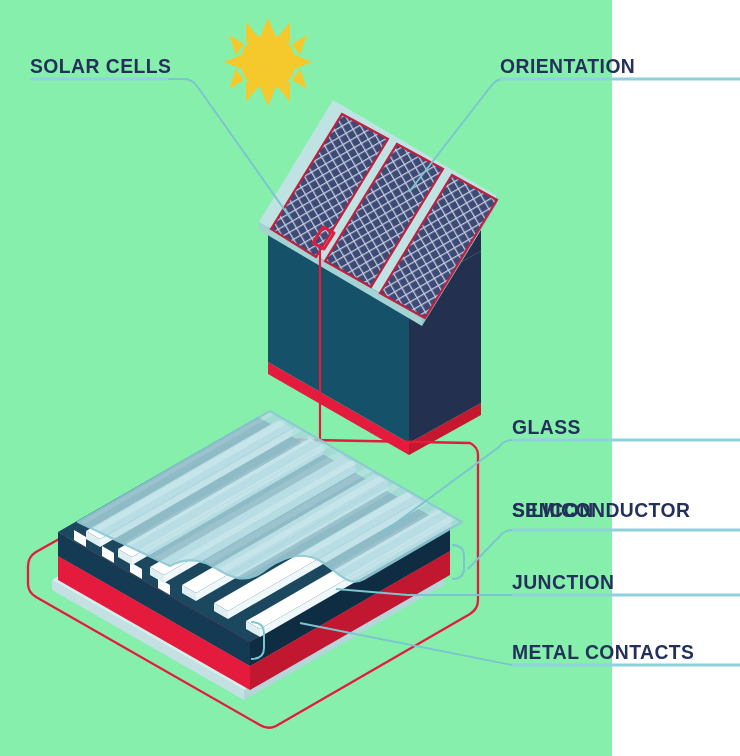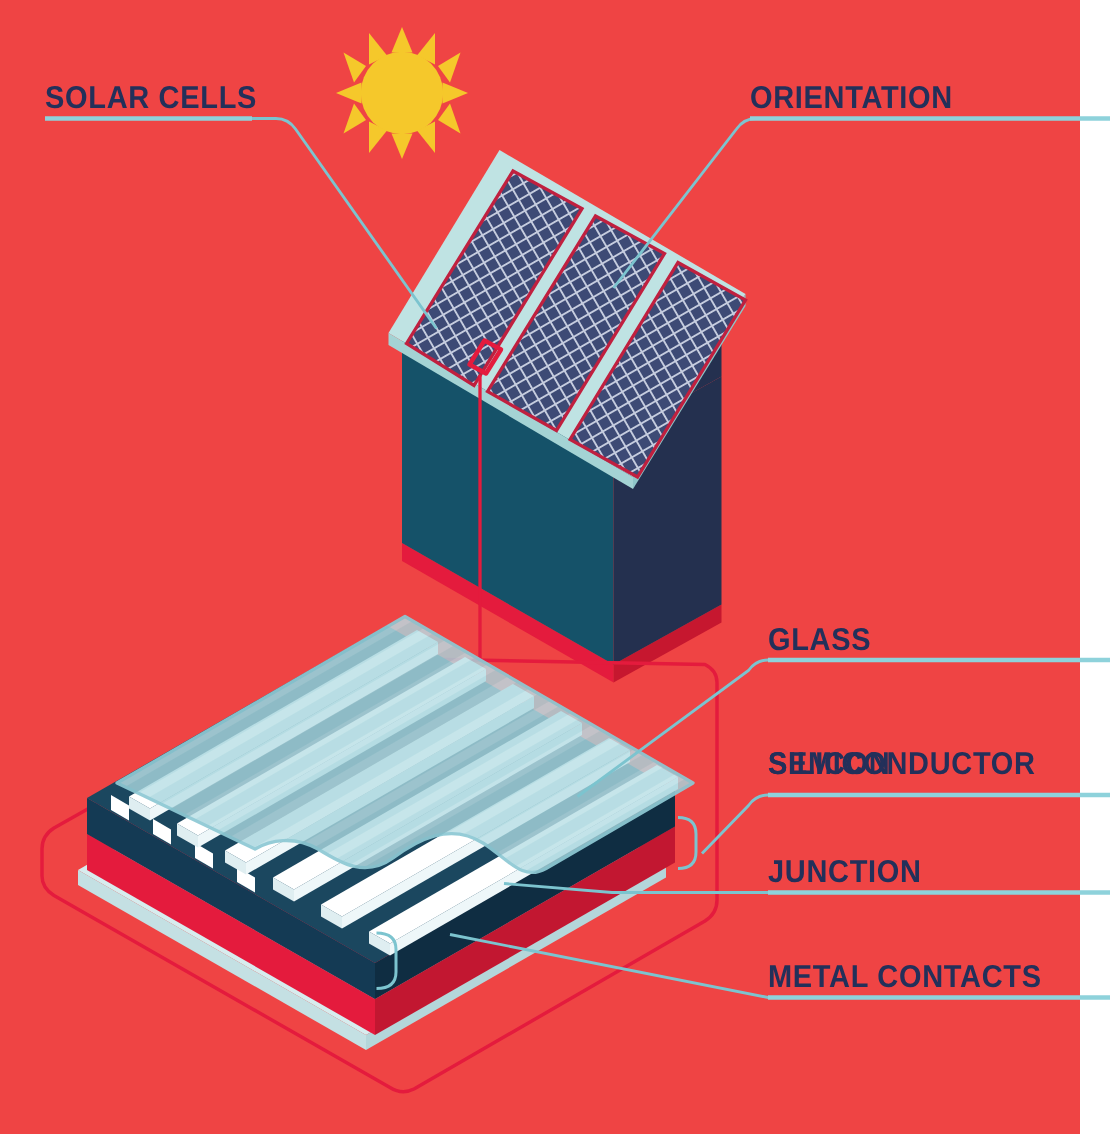--- a/index.html
+++ b/index.html
@@ -9,23 +9,23 @@
     background: #ffffff;
   }
   body {
     width: 740px;
     height: 756px;
     overflow: hidden;
     font-family: "Liberation Sans", sans-serif;
   }
   #stage {
     position: relative;
-    width: 720px;
+    width: 612px;
     height: 756px;
-    background: #ef4444;
+    background: #86efac;
     text-align: right;
   }
   #stage svg.layer {
     position: absolute;
     top: 0;
     left: 0;
     width: 740px;
     height: 756px;
   }
   .label-text {

